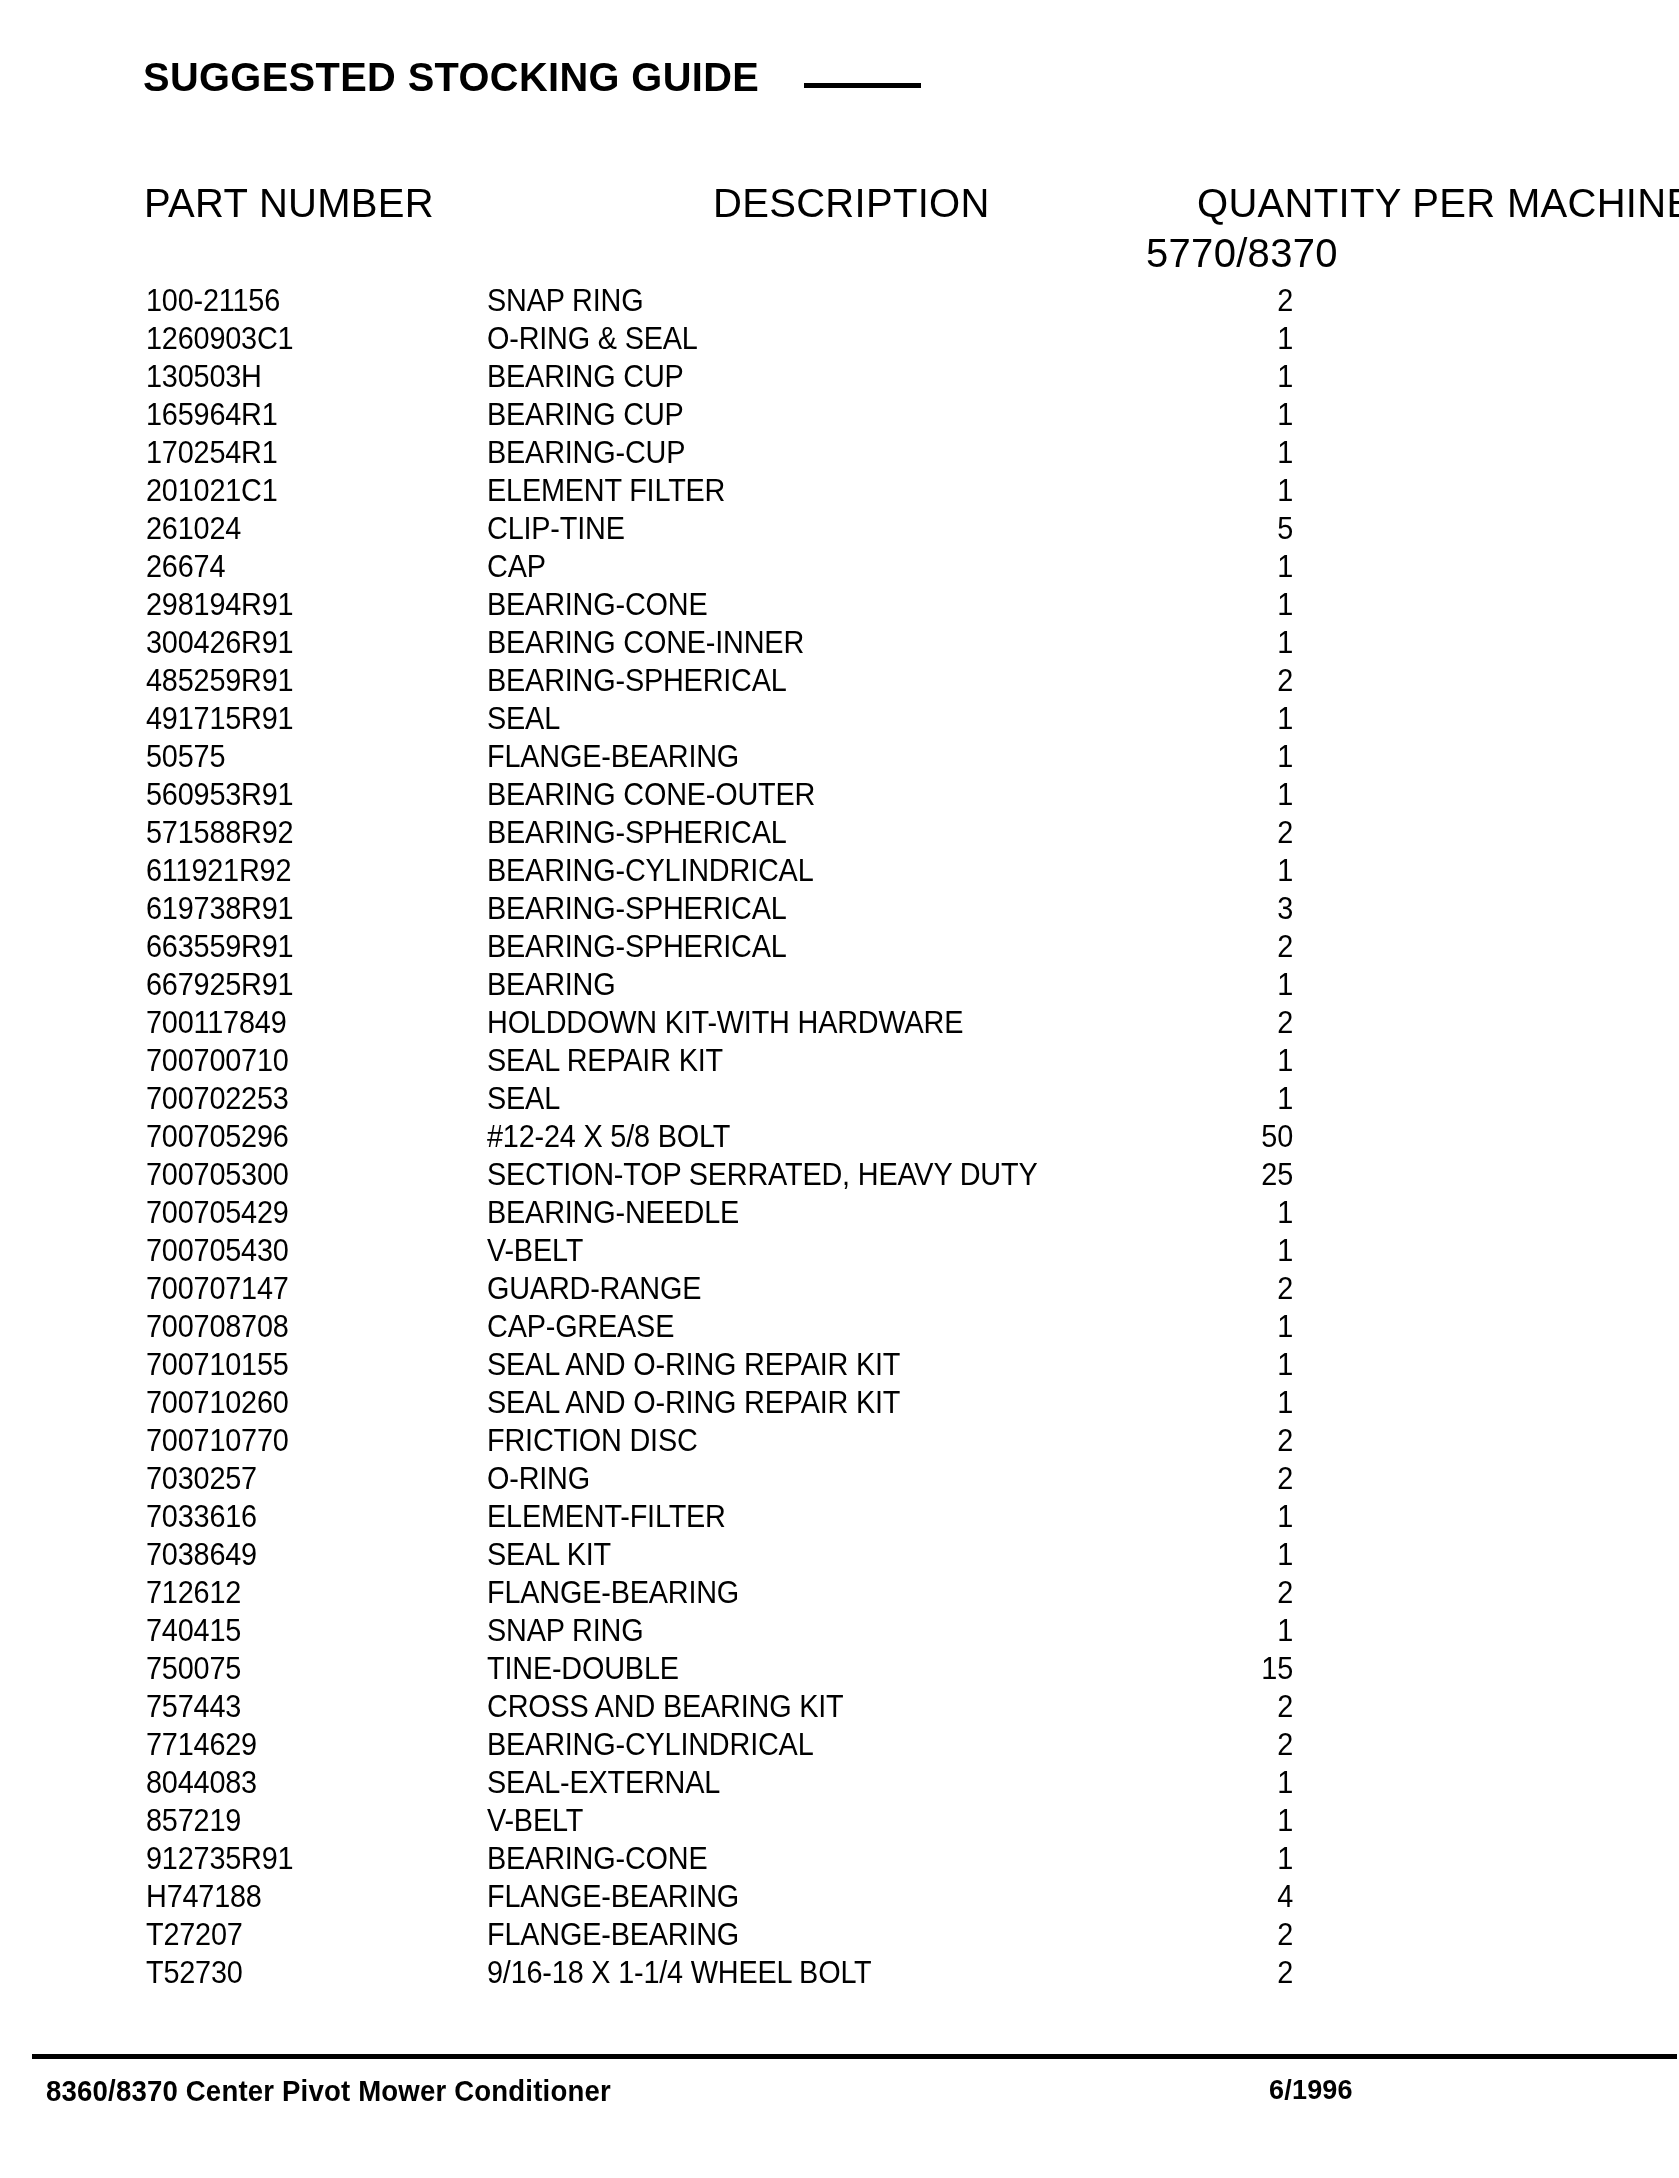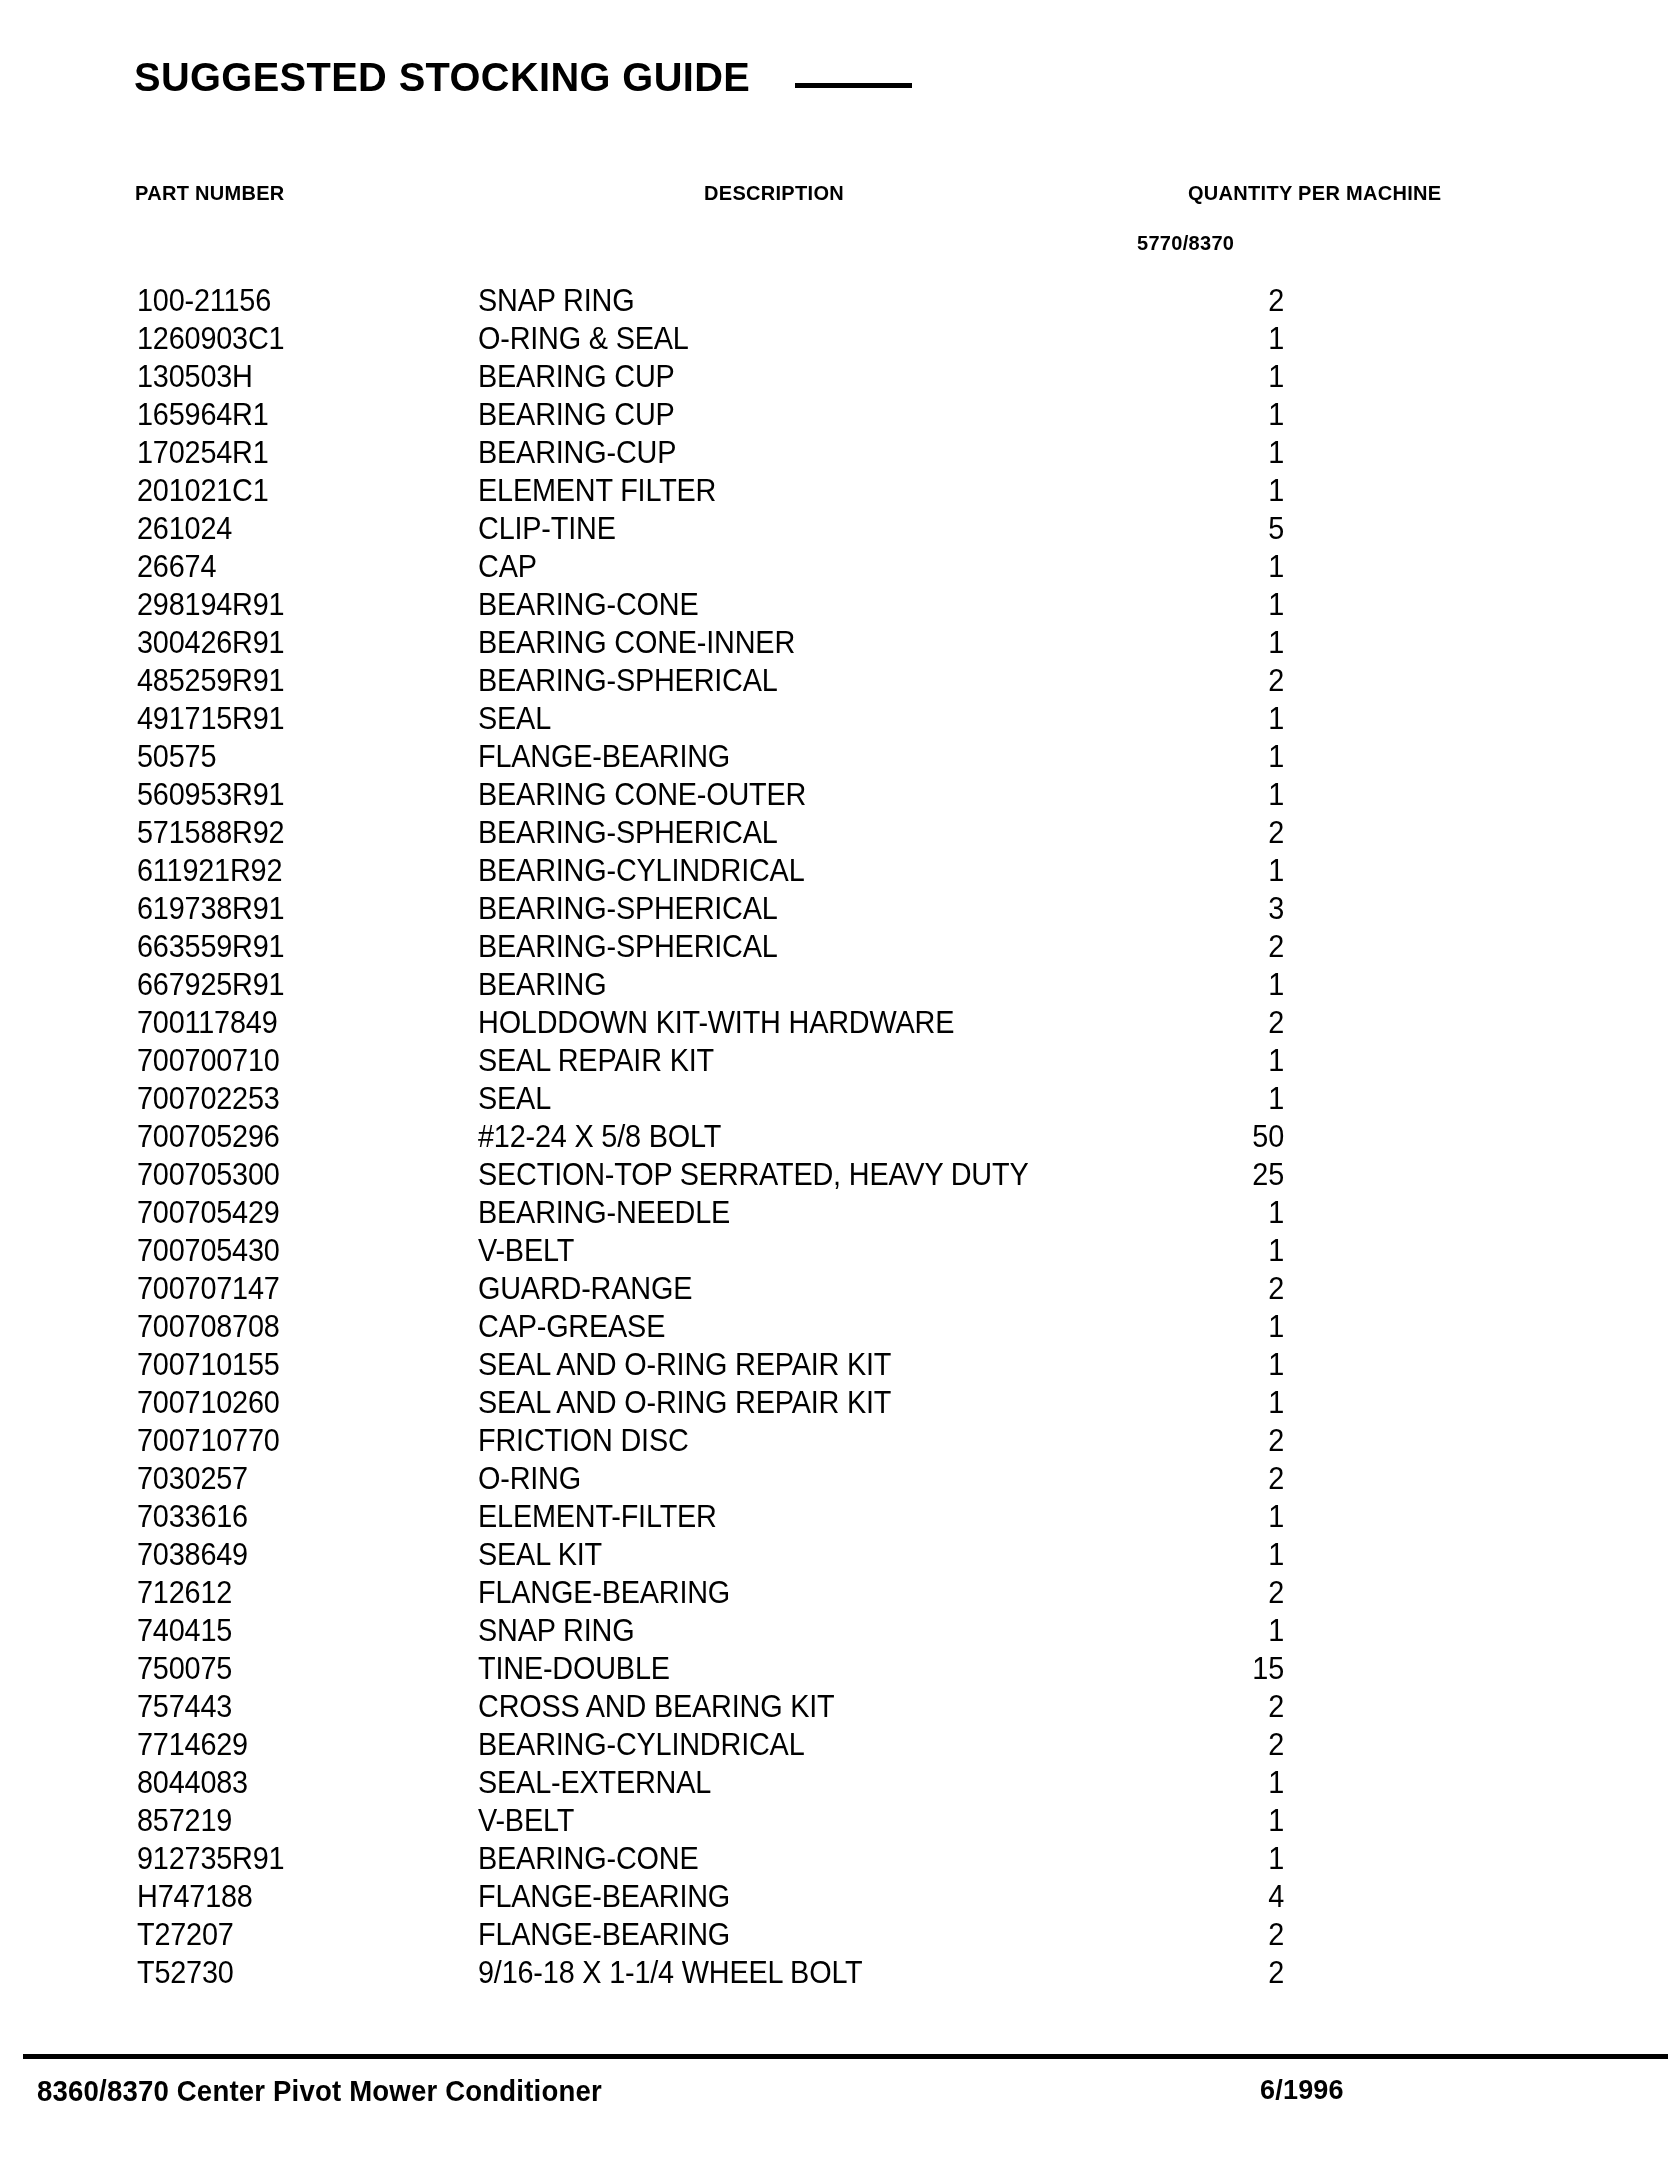--- a/index.html
+++ b/index.html
@@ -11,21 +11,21 @@
     width: 1679px;
     height: 2178px;
     position: relative;
     font-family: "Liberation Sans", "DejaVu Sans", sans-serif;
     color: #000000;
     overflow: hidden;
   }
 
   .page {
     position: absolute;
-    left: 5px; top: 0;
+    left: 14px; top: 0;
     width: 1575px;
     height: 2178px;
   }
 
   
   .title-row {
     position: absolute;
     left: 129px;
     top: 57px;
     display: flex;
@@ -51,22 +51,22 @@
   
   .headers {
     position: absolute;
     left: 0;
     top: 183px;
     width: 1679px;
     height: 89px;
   }
   .hdr {
     position: absolute;
-    font-size: 20px;
-    font-weight: bold;
+    font-size: 40px;
+    font-weight: normal;
     letter-spacing: 0.3px;
     white-space: nowrap;
     line-height: 1;
   }
   .hdr-part { left: 130px; top: 0; }
   .hdr-desc { left: 671px; top: 0; margin-left: 28px; }
   .hdr-qty  { left: 1183px; top: 0; }
   .hdr-model { left: 1132px; top: 50px; }
 
   

